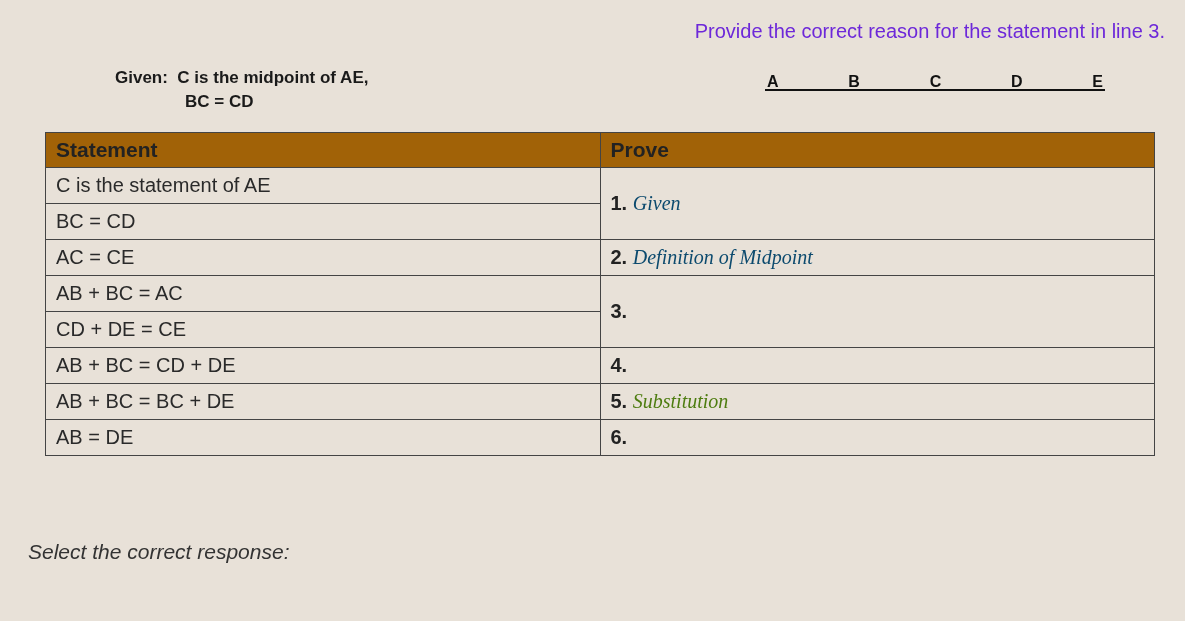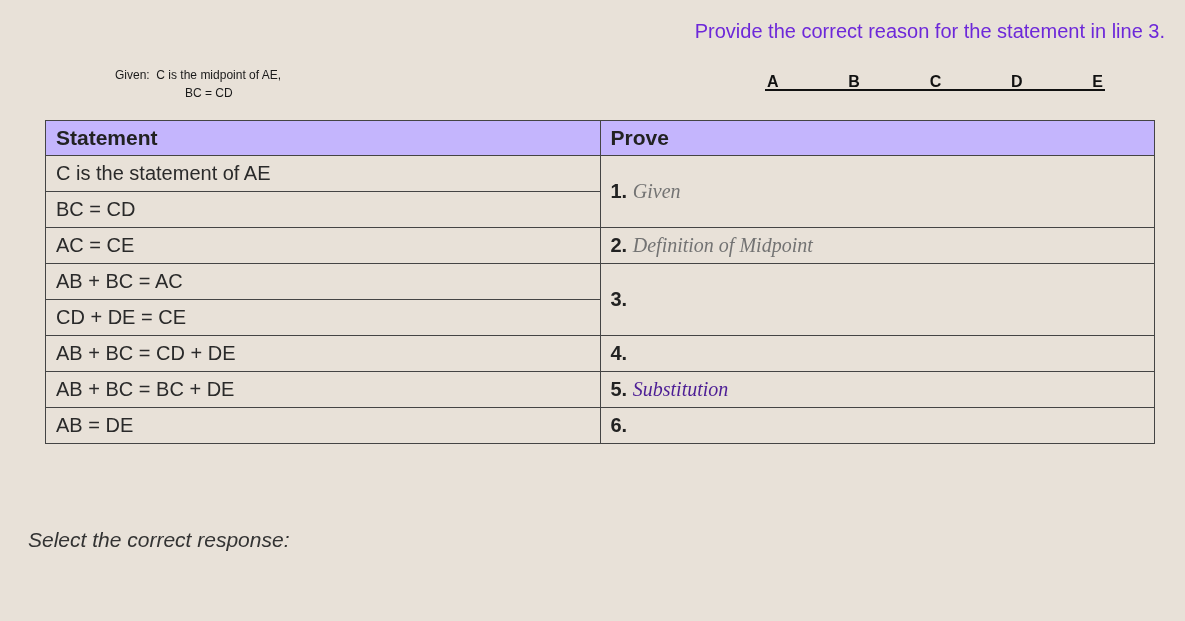--- a/index.html
+++ b/index.html
@@ -20,22 +20,22 @@
     margin-bottom: 25px;
     margin-left: 5px;
     text-align: right;
   }
   .setup {
     margin-left: 95px;
     margin-bottom: 20px;
     position: relative;
   }
   .setup-line {
-    font-size: 12px;
-    font-weight: 400;
+    font-size: 17px;
+    font-weight: 700;
     color: #1a1a1a;
     margin-bottom: 4px;
   }
   .setup-indent { margin-left: 70px; }
   .diagram {
     position: absolute;
     top: 5px;
     right: 60px;
     width: 340px;
   }
@@ -59,28 +59,28 @@
     border-collapse: collapse;
     font-size: 20px;
   }
   table.proof th, table.proof td {
     border: 1.5px solid #444;
     padding: 5px 10px;
     text-align: left;
     vertical-align: middle;
   }
   table.proof th {
-    background: #c4b5fd;
+    background: #a16207;
     font-weight: 600;
     font-size: 21px;
     color: #222;
   }
   table.proof td { font-weight: 500; height: 36px; }
-  .italic-blue { color: #737373; font-style: italic; font-family: Georgia, serif; text-align: center; }
-  .italic-red { color: #4c1d95; font-style: italic; font-family: Georgia, serif; }
+  .italic-blue { color: #0c4a6e; font-style: italic; font-family: Georgia, serif; text-align: center; }
+  .italic-red { color: #4d7c0f; font-style: italic; font-family: Georgia, serif; }
   .num { color: #222; font-weight: 600; font-style: normal; font-family: 'Segoe UI', Arial, sans-serif; }
   .footer {
     margin-top: 84px;
     margin-left: 8px;
     font-size: 21px;
     font-style: italic;
     color: #333;
     white-space: nowrap;
   }
 </style>

